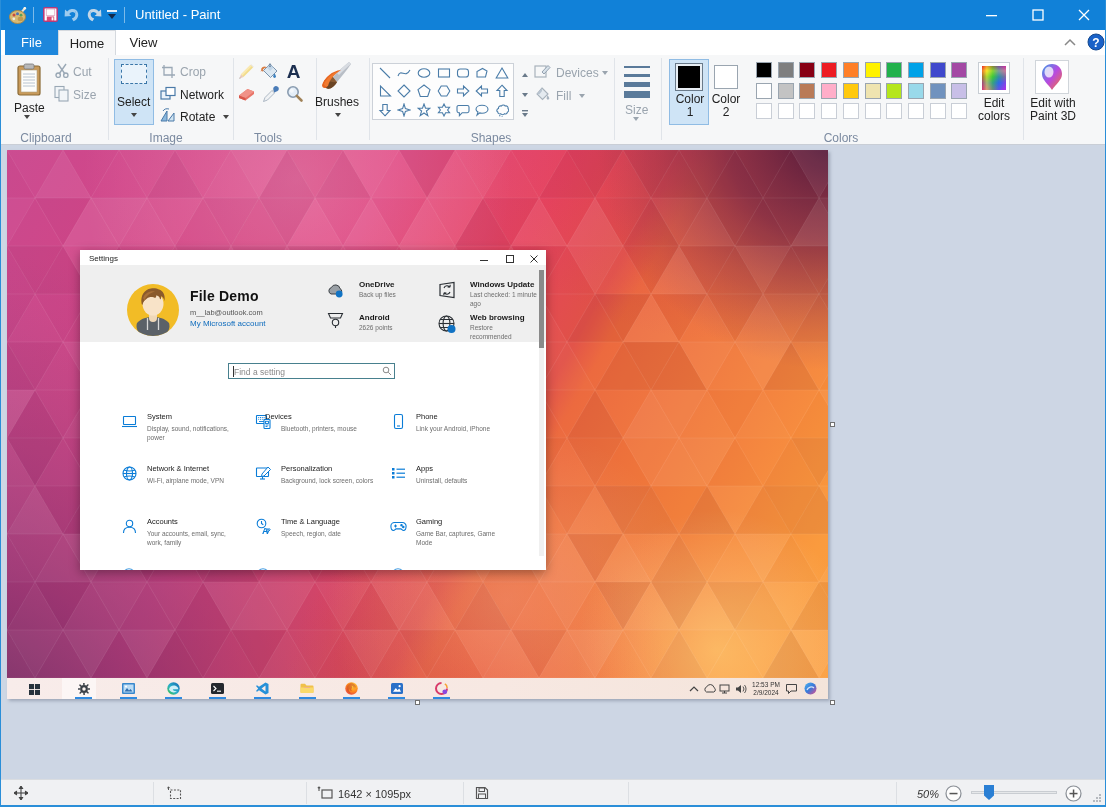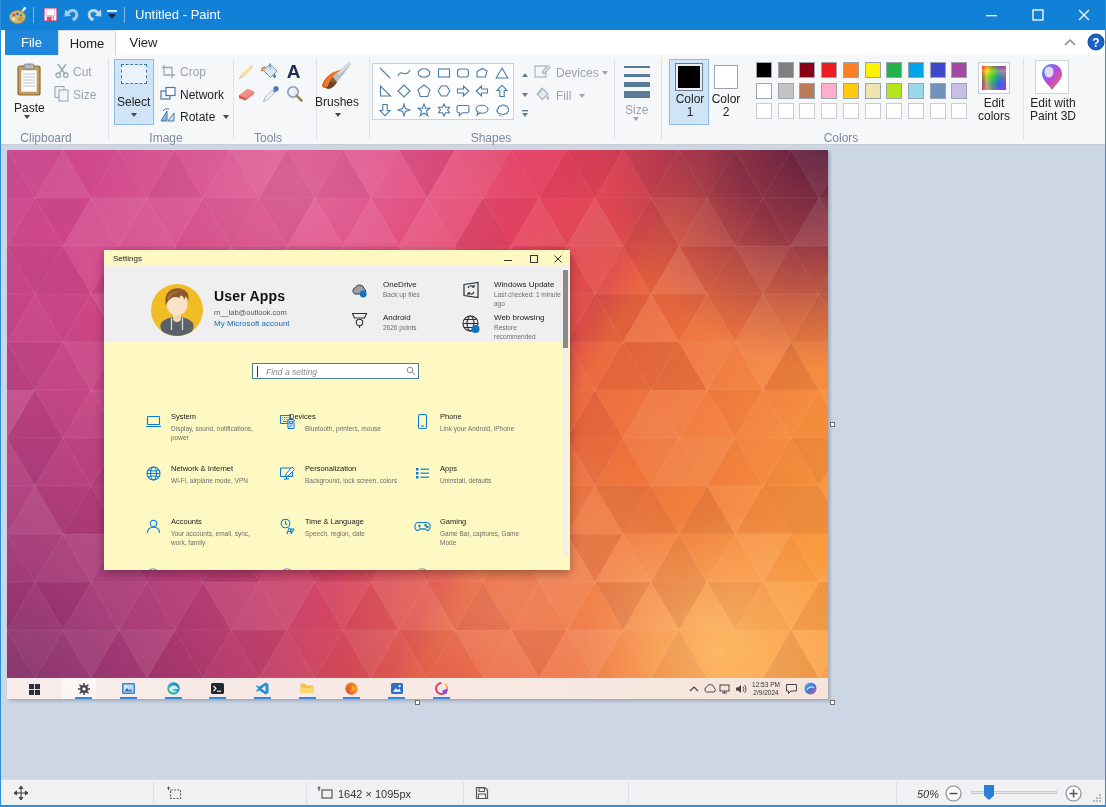--- a/index.html
+++ b/index.html
@@ -27,24 +27,24 @@
 
 #shapebox{position:absolute;left:371px;top:8px;width:142px;height:57px;background:#fdfdfd;border:1px solid #ccd1d8;}
 .shp{position:absolute;width:14px;height:14px;}
 
 .ccell{position:absolute;width:16px;height:16px;border:1px solid #c9ced6;background:#fff;}
 
 #workspace{position:absolute;left:1px;top:146px;width:1104px;height:633px;background:#cdd6e4;}
 #canvasimg{position:absolute;left:5px;top:4px;width:821px;height:549px;box-shadow:2px 2px 3px rgba(120,130,150,0.55);overflow:hidden;}
 .handle{position:absolute;width:5px;height:5px;background:#fff;border:1px solid #707070;}
 
-#setwin{position:absolute;left:73px;top:100px;width:466px;height:320px;background:#fef9c3;box-shadow:0 3px 10px rgba(0,0,0,0.35);font-family:"Liberation Sans",sans-serif;margin-left:24px;}
+#setwin{position:absolute;left:73px;top:100px;width:466px;height:320px;background:#ffffff;box-shadow:0 3px 10px rgba(0,0,0,0.35);font-family:"Liberation Sans",sans-serif;}
 #sethead{position:absolute;left:0;top:15px;width:466px;height:77px;background:#efefef;}
 #settitle{position:absolute;left:9px;top:4px;font-size:8px;color:#222;}
-.stile-t{position:absolute;font-size:8px;font-weight:normal;color:#1a1a1a;}
+.stile-t{position:absolute;font-size:8px;font-weight:bold;color:#1a1a1a;}
 .stile-d{position:absolute;font-size:6.5px;color:#6d6d6d;line-height:8.5px;width:88px;}
 .gtile-t{position:absolute;font-size:7.5px;font-weight:normal;color:#1a1a1a;}
 .gtile-d{position:absolute;font-size:6.5px;color:#6d6d6d;line-height:9px;width:125px;}
 
 #statusbar{position:absolute;left:0;top:779px;width:1106px;height:26px;background:#f0f1f3;border-top:1px solid #d9dce0;}
 #bluebottom{position:absolute;left:0;top:805px;width:1106px;height:2px;background:#2a8ed8;}
 .ssep{position:absolute;top:2px;height:22px;width:1px;background:#dcdfe3;}
 
 #imgtaskbar{position:absolute;left:0;top:528px;width:821px;height:21px;background:linear-gradient(90deg,#f8ecea,#f7e8e2 60%,#f4e4da);}
 .tbul{position:absolute;top:19px;width:17px;height:1.5px;background:#2f8ae0;}
@@ -888,21 +888,21 @@
       <circle cx="26" cy="26" r="26" fill="#f2bc26"></circle>
       <g clip-path="url(#avc)">
         <path d="M26 54 C12 54 8 45 10 39 C14 34.5 20 33 26 33 C32 33 38 34.5 42 39 C44 45 40 54 26 54 Z" fill="#5b6168"></path>
         <path d="M20.5 34 L20.5 46 M31.5 34 L31.5 46" stroke="#d8d8d8" stroke-width="1.3"></path>
         <path d="M22 26 h8 v8 a4 4 0 0 1 -8 0 Z" fill="#f0d8b8"></path>
         <ellipse cx="26" cy="20" rx="10.5" ry="11.5" fill="#f8e3c8"></ellipse>
         <path d="M14.5 19 C13.5 12 17 5.5 24 4.5 C26 3.8 30 4.2 32 5.5 C36 6.5 38.5 11 37.5 17 C37 14.5 35.5 12.5 34 12 C34.5 13.5 34 15 33 15.5 C33 13 31 11.5 29 11.5 C29.5 12.5 29 13.5 28 14 C26 12.5 22 12.5 20 14.5 C18 16 16 17.5 15.5 21 C15 20.5 14.6 20 14.5 19 Z" fill="#8a5a2c"></path>
         <path d="M16 14 C18 9 23 6.5 28 7.5 C24 8.5 19 11.5 17.5 16.5 Z" fill="#a87038"></path>
       </g>
           </svg>
-          <div class="abs" style="left:110px;top:38px;font-size:14px;font-weight:bold;color:#111;letter-spacing:0.2px;">User Apps</div>
+          <div class="abs" style="left:110px;top:38px;font-size:14px;font-weight:bold;color:#111;letter-spacing:0.2px;">File Demo</div>
           <div class="abs" style="left:110px;top:58px;font-size:7.5px;color:#555;">m__lab@outlook.com</div>
           <div class="abs" style="left:110px;top:69px;font-size:8px;color:#0f6cbd;">My Microsoft account</div>
           <svg class="abs" style="left:246px;top:33px" width="19" height="15" viewBox="0 0 19 15">
       <path d="M5 11 A3.4 3.4 0 0 1 5.3 4.6 A4.6 4.6 0 0 1 14 5.6 A3 3 0 0 1 14 11 Z" fill="#9aa0a6" stroke="#3a3f44" stroke-width="1"></path>
       <circle cx="13.2" cy="11" r="3.4" fill="#1173c4"></circle>
           </svg>
           <div class="stile-t" style="left:279px;top:30px">OneDrive</div>
           <div class="stile-d" style="left:279px;top:41px">Back up files</div>
           <svg class="abs" style="left:247px;top:62px" width="17" height="20" viewBox="0 0 17 20">
       <g fill="none" stroke="#2a2f34" stroke-width="1.1">
@@ -924,21 +924,21 @@
               <circle cx="9.5" cy="9.5" r="7.5"></circle>
               <ellipse cx="9.5" cy="9.5" rx="3.4" ry="7.5"></ellipse>
               <line x1="2" y1="9.5" x2="17" y2="9.5"></line>
               <path d="M3.2 5.5 h12.6 M3.2 13.5 h12.6"></path>
             </g>
       <circle cx="14.5" cy="15" r="4" fill="#1173c4"></circle>
           </svg>
           <div class="stile-t" style="left:390px;top:63px">Web browsing</div>
           <div class="stile-d" style="left:390px;top:74px">Restore<br>recommended</div>
           <div class="abs" style="left:148px;top:113px;width:167px;height:16px;background:#fff;border:1px solid #48808e;"></div>
-          <div class="abs" style="left:162px;top:117px;font-size:8.5px;color:#8a8a8a;font-style:italic;">Find a setting</div>
+          <div class="abs" style="left:154px;top:117px;font-size:8.5px;color:#8a8a8a;">Find a setting</div>
           <div class="abs" style="left:152.5px;top:115.5px;width:1px;height:11px;background:#333;"></div>
           <svg class="abs" style="left:302px;top:116px" width="10" height="10" viewBox="0 0 10 10">
             <circle cx="4" cy="4" r="2.8" fill="none" stroke="#8a8a8a" stroke-width="1"></circle>
             <line x1="6.2" y1="6.2" x2="9" y2="9" stroke="#8a8a8a" stroke-width="1"></line>
           </svg>
           <svg class="abs" style="left:41px;top:163px" width="17" height="17" viewBox="0 0 17 17">
             <g fill="none" stroke="#0a7cd7" stroke-width="1.1">
               <rect x="2.5" y="3.5" width="12" height="8" rx="0.5"></rect>
               <line x1="1" y1="13.5" x2="16" y2="13.5"></line>
             </g>

